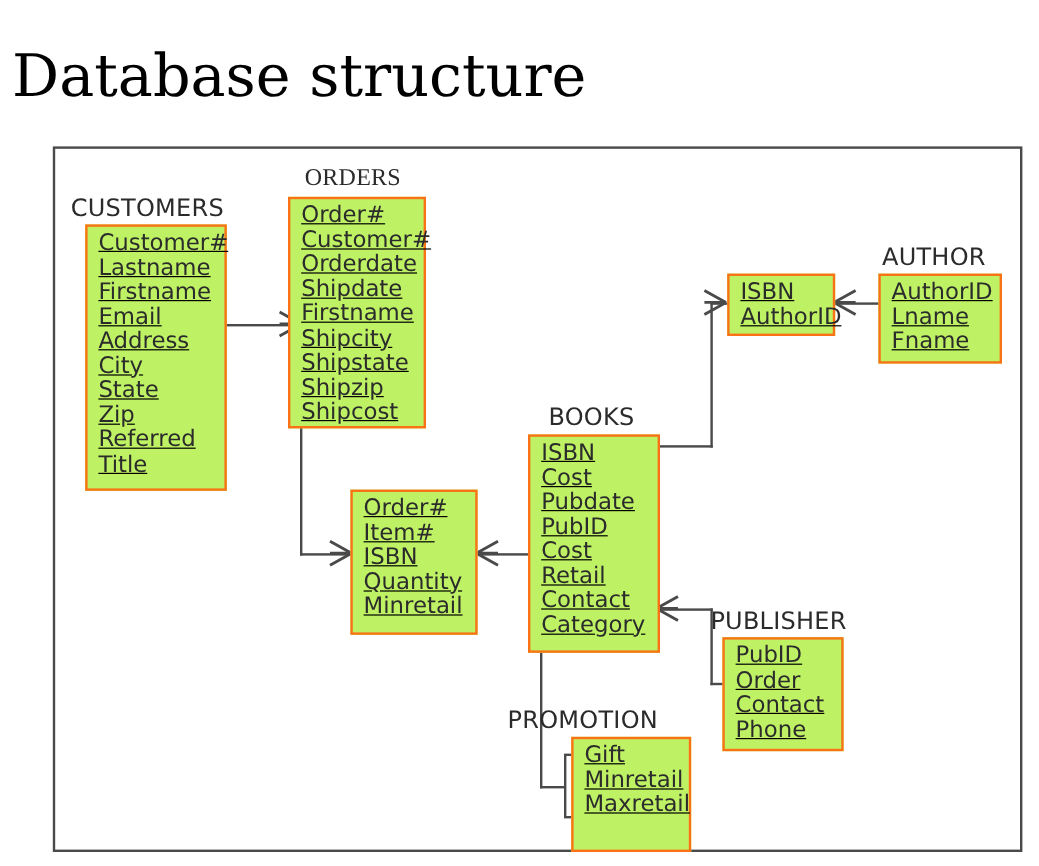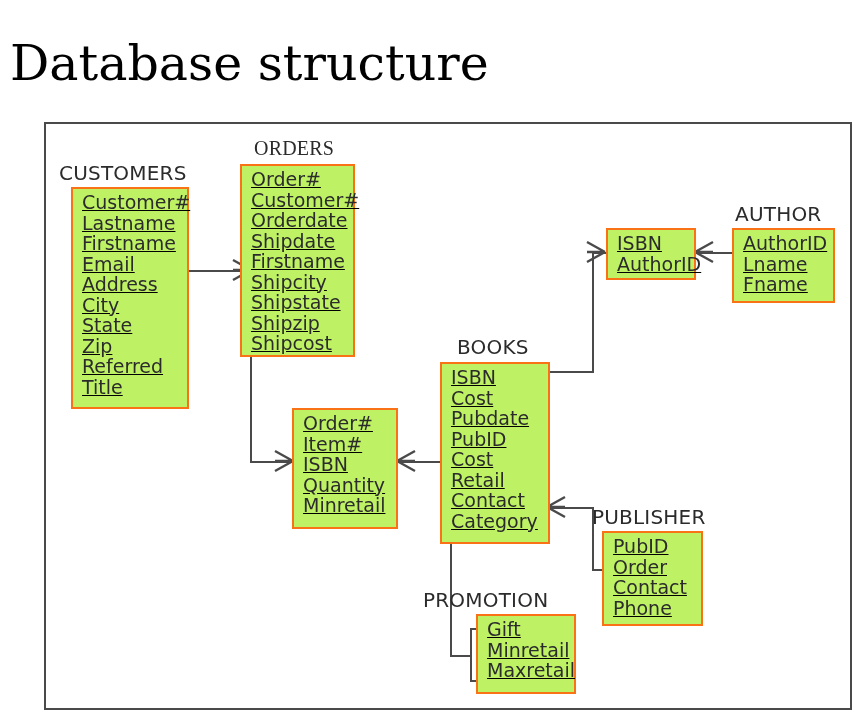--- a/index.html
+++ b/index.html
@@ -206,21 +206,21 @@
   <div class="entity" style="left:556px; top:407px; width:101px; height:95px;">
     <ul class="attr-list">
       <li class="pk-wrap"><span class="pk">PubID</span></li>
       <li>Order</li>
       <li>Contact</li>
       <li>Phone</li>
     </ul>
   </div>
 
   <div class="entity-title" style="left:377px; top:464px;">PROMOTION</div>
-  <div class="entity" style="left:430px; top:490px; width:100px; height:80px;">
+  <div class="entity" style="left:430px; top:490px; width:100px; height:96px;">
     <ul class="attr-list">
       <li class="pk-wrap"><span class="pk">Gift</span></li>
       <li>Minretail</li>
       <li>Maxretail</li>
     </ul>
   </div>
 
 </div>
 
 </body></html>

